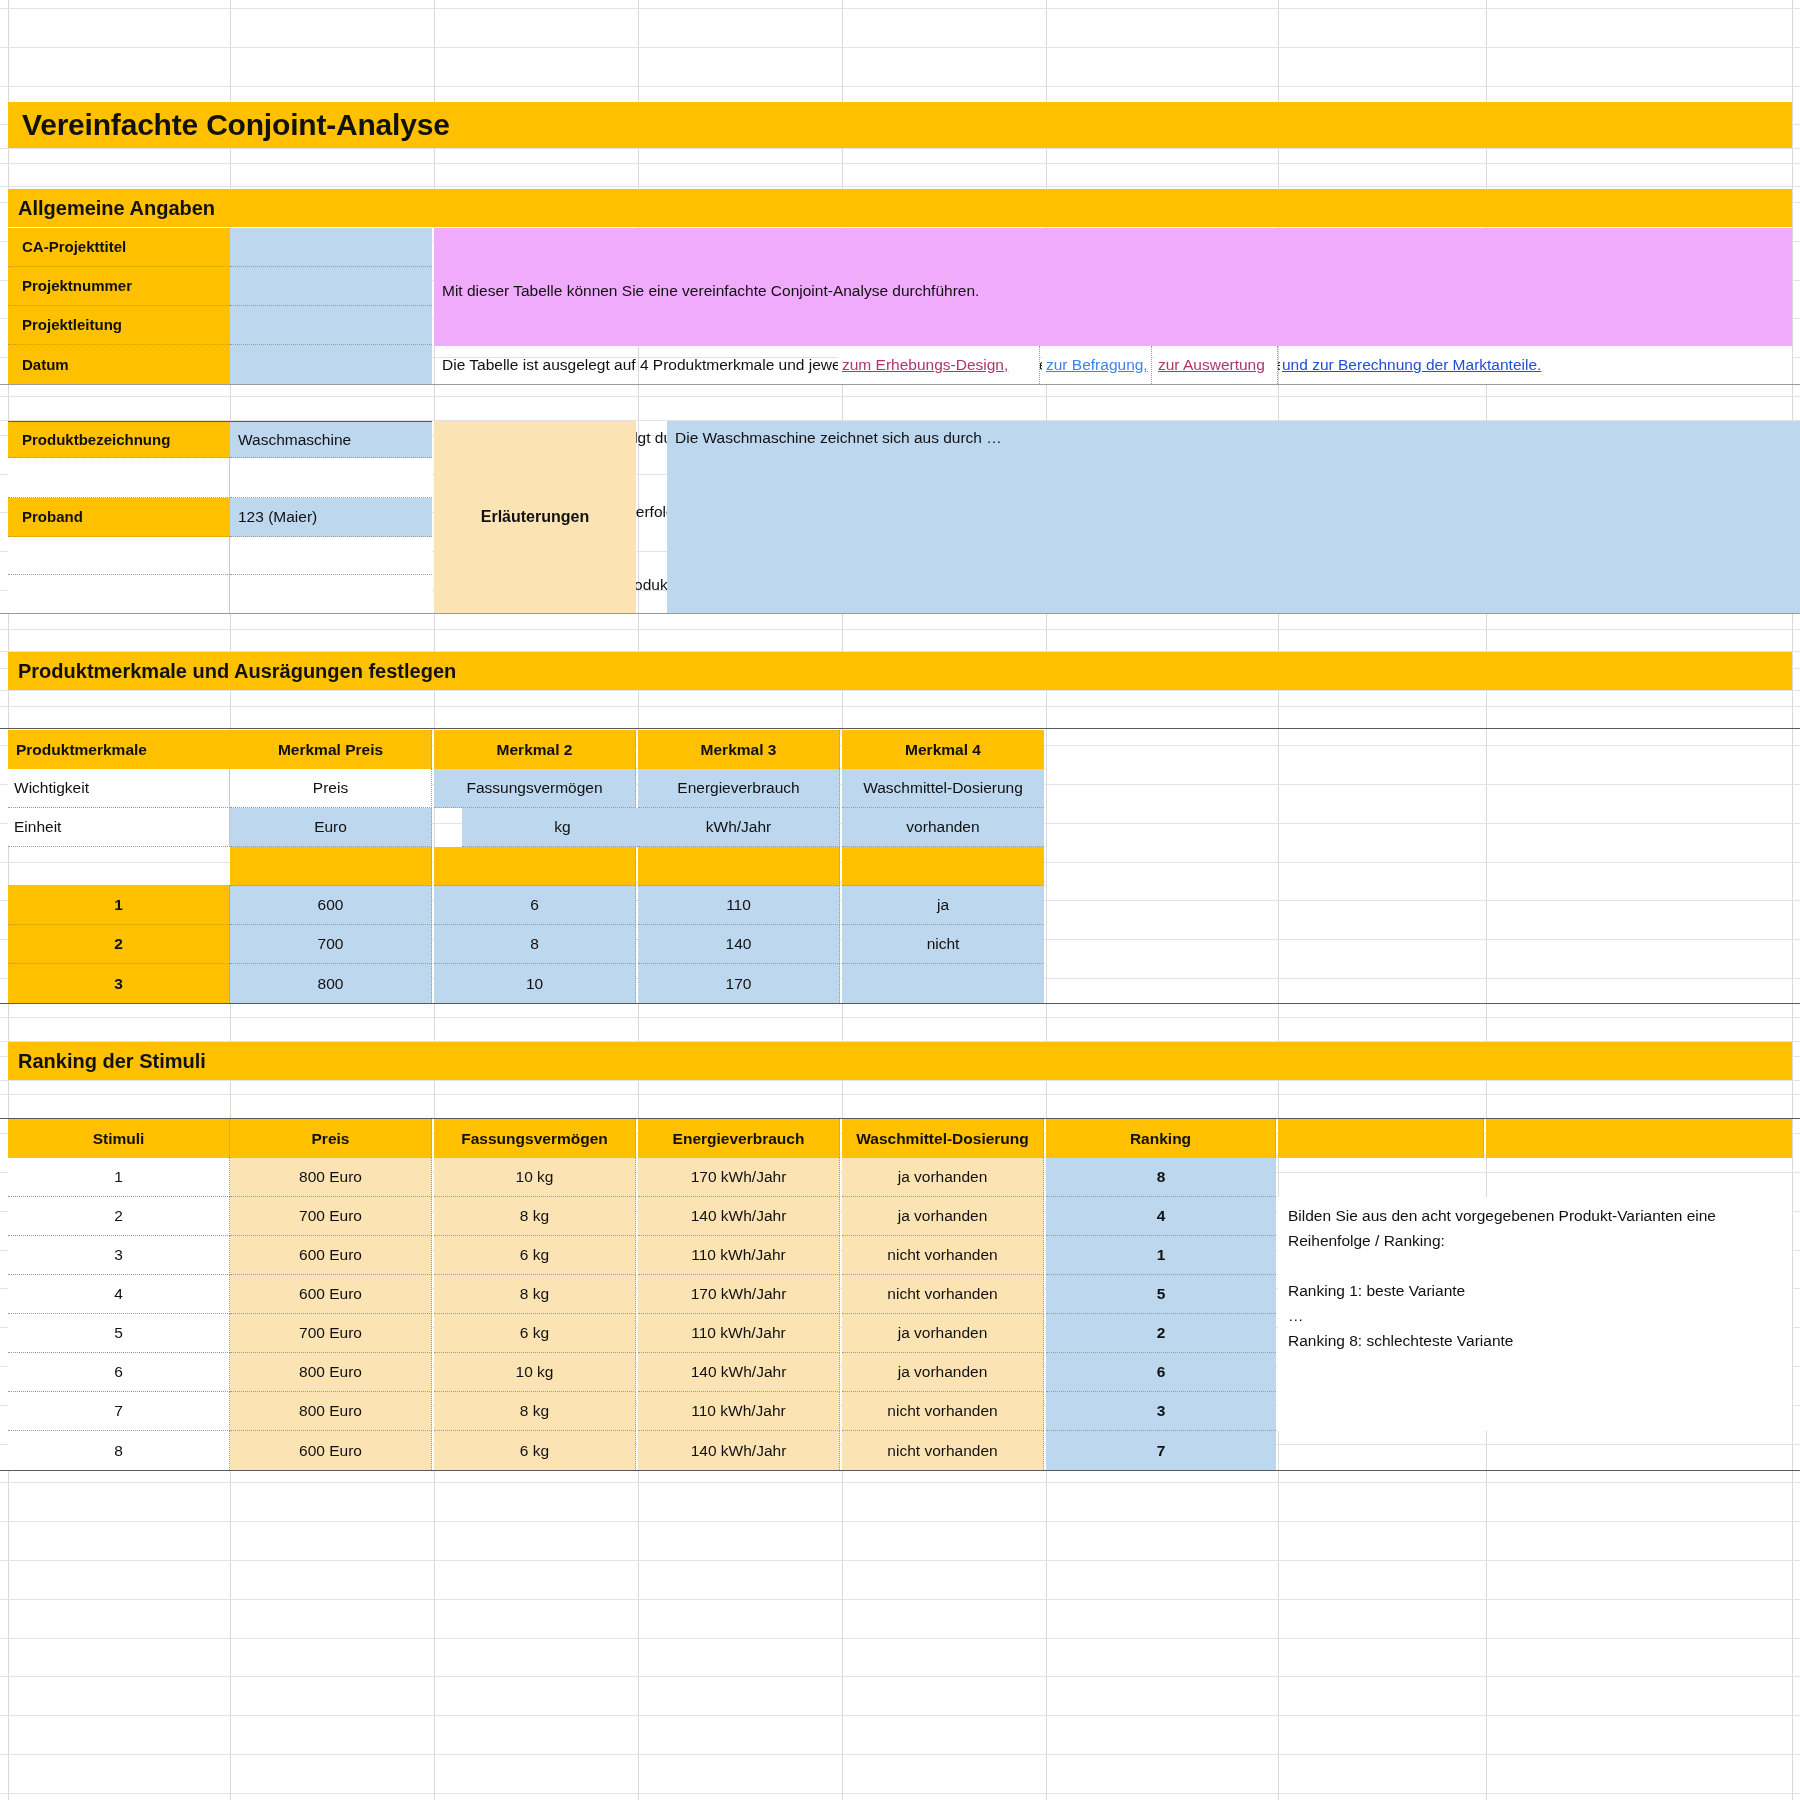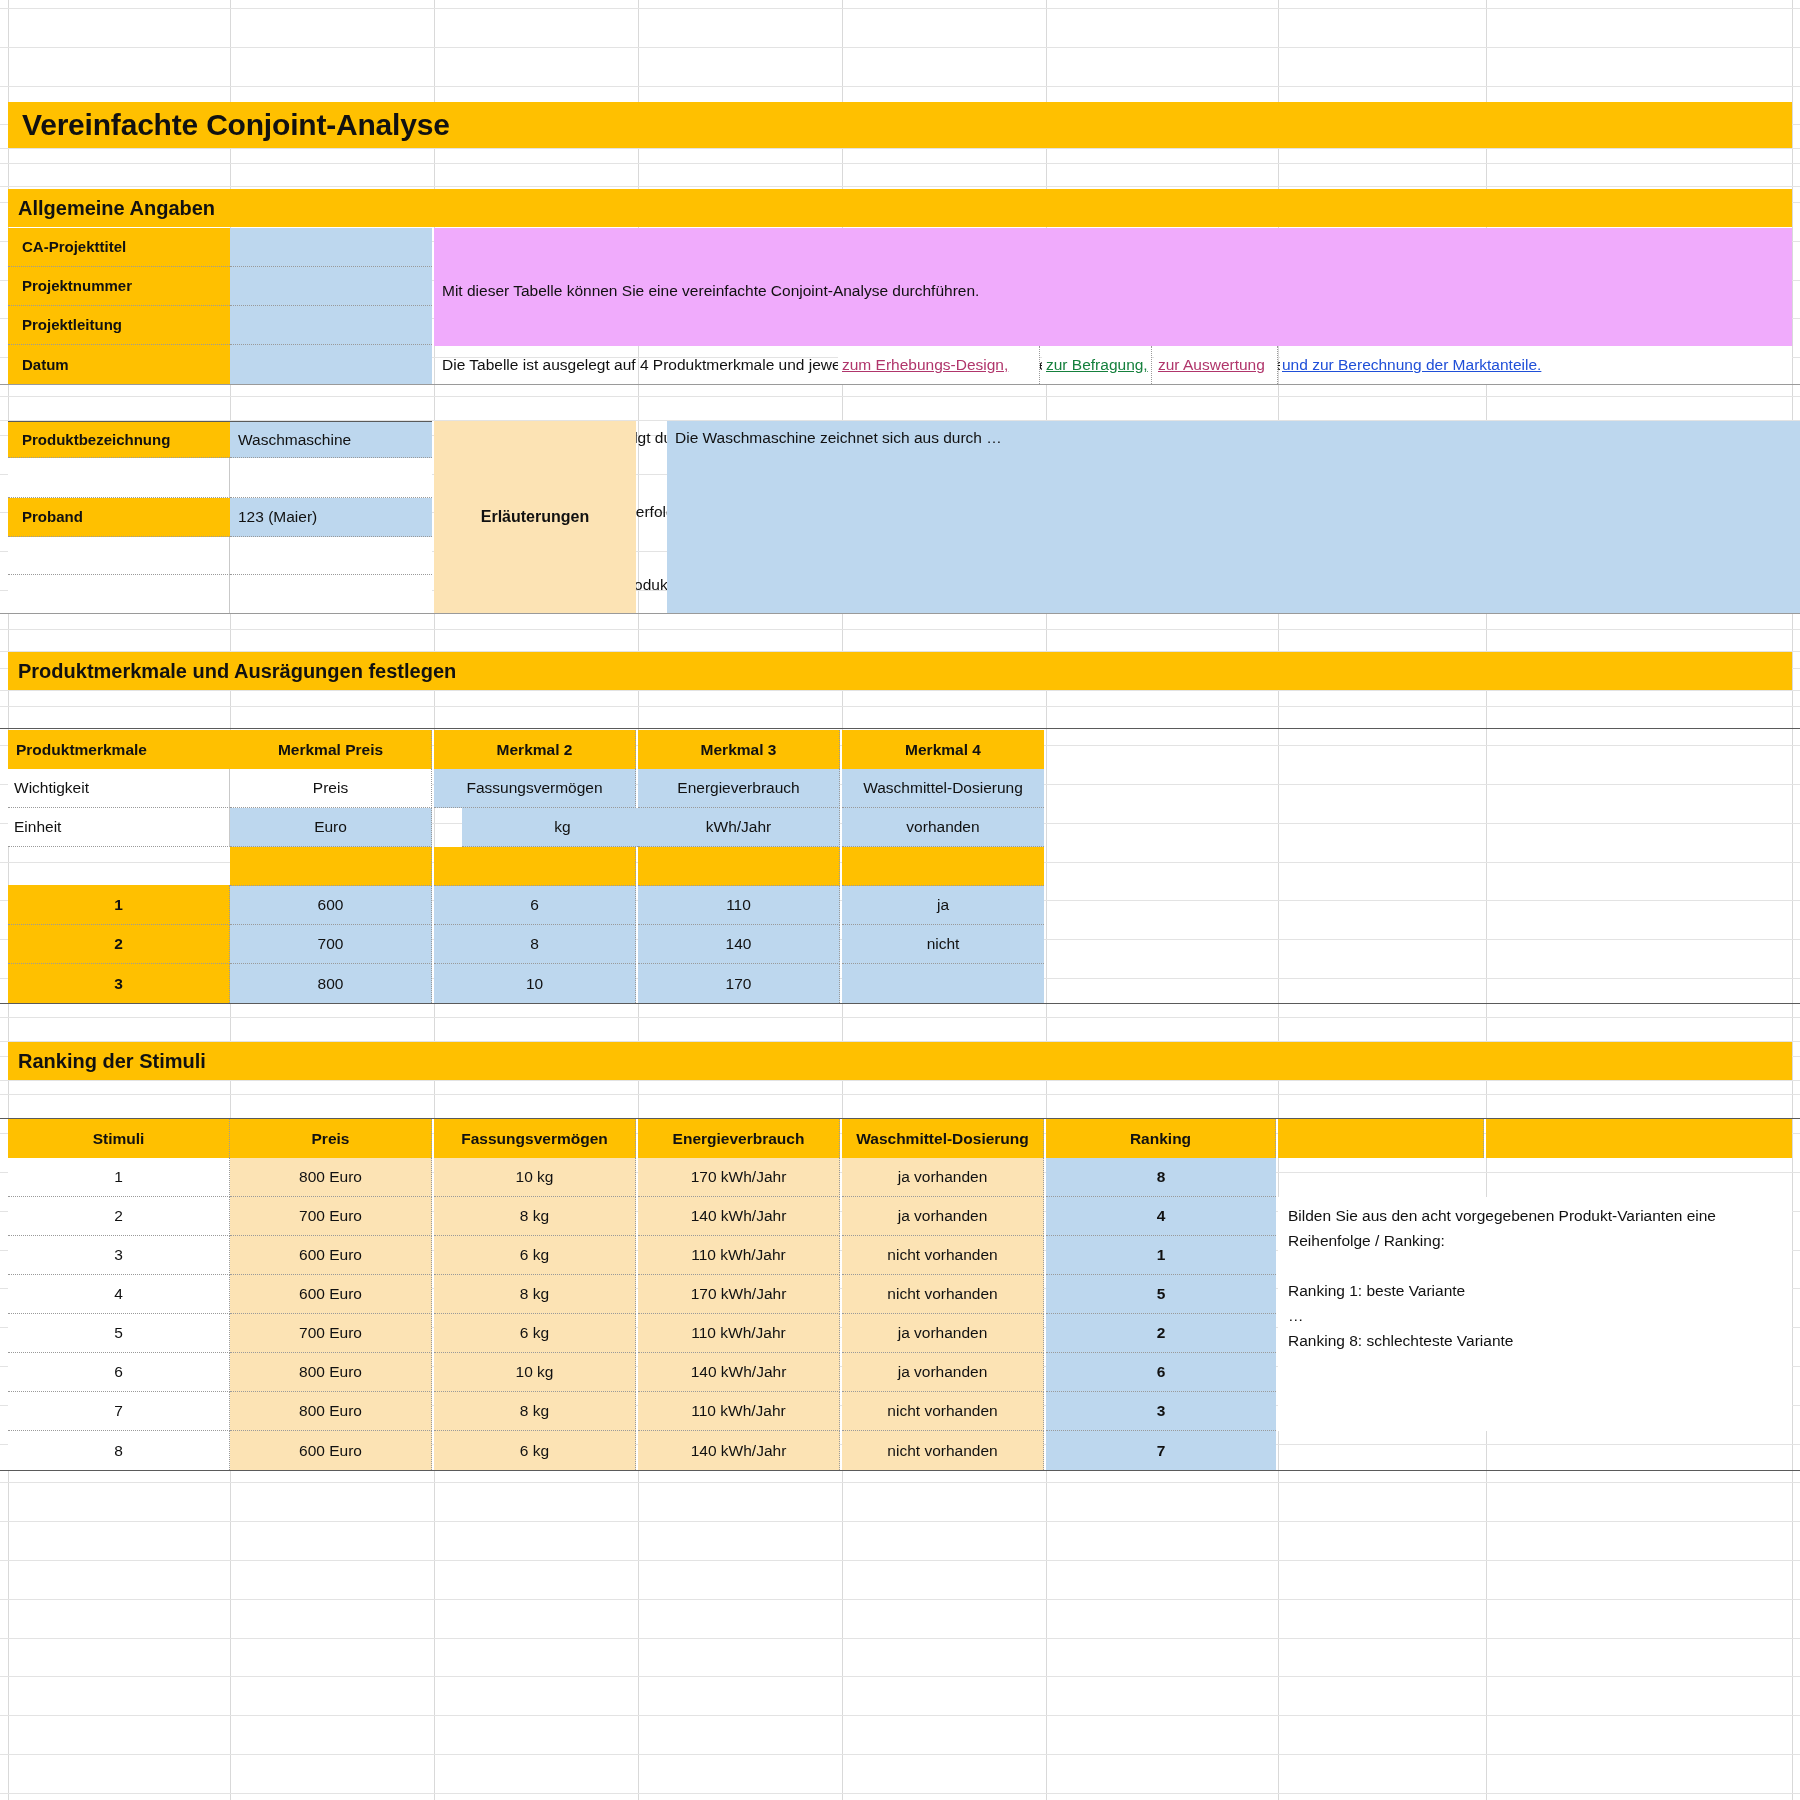--- a/index.html
+++ b/index.html
@@ -166,21 +166,21 @@
   <div class="para" style="left:434px;top:228px;width:1358px;height:118px;">
     <p>Mit dieser Tabelle können Sie eine vereinfachte Conjoint-Analyse durchführen.</p>
     <p>Die Tabelle ist ausgelegt auf 4 Produktmerkmale und jeweils drei mögliche Ausprägungen. Es können 8 Stimuli gebildet werden von maximal 81. Die Bewertung</p>
     <p>durch einen Probanden erfolgt durch ein Ranking der vorgestellten Produkt-Varianten (= Stimuli).</p>
     <p>Die statistische Auswertung erfolgt mit der Methode der kleinsten Quadrate; damit können keine Teilnutzenwerte ermittelt werden. Die Ergebnisse zur</p>
     <p>Wichtigkeit der einzelnen Produktmerkmale finden Sie in Tabelle "Ausgabe".</p>
   </div>
 
 
   <div class="lnk mag bdot-r" style="left: 838px; top: 346px; width: 202px; height: 38px; padding-left: 4px; color: rgb(176, 53, 107);">zum Erhebungs-Design,</div>
-  <div class="lnk mag bdot-r" style="left: 1042px; top: 346px; width: 110px; height: 38px; padding-left: 4px; color: #15803d;">zur Befragung,</div>
+  <div class="lnk mag bdot-r" style="left: 1042px; top: 346px; width: 110px; height: 38px; padding-left: 4px; color: #3b82f6;">zur Befragung,</div>
   <div class="lnk mag bdot-r" style="left: 1154px; top: 346px; width: 124px; height: 38px; padding-left: 4px; color: rgb(176, 53, 107);">zur Auswertung</div>
   <div class="lnk blu" style="left: 1280px; top: 346px; width: 512px; height: 38px; padding-left: 2px; color: rgb(31, 79, 216);"> und zur Berechnung der Marktanteile.</div>
 
   <div class="gline-h" style="top:384px;background:#9a9a9a;"></div>
   <div class="gline-h" style="top:420px;"></div>
 
   <div class="cell orange lbl bdot-b bsol-t" style="left:8px;top:421px;width:222px;height:37px;">Produktbezeichnung</div>
   <div class="cell blue bdot-b bsol-t" style="left:230px;top:421px;width:202px;height:37px;">Waschmaschine</div>
 
   <div class="cell white bdot-b blt-r" style="left:8px;top:458px;width:222px;height:40px;"></div>

